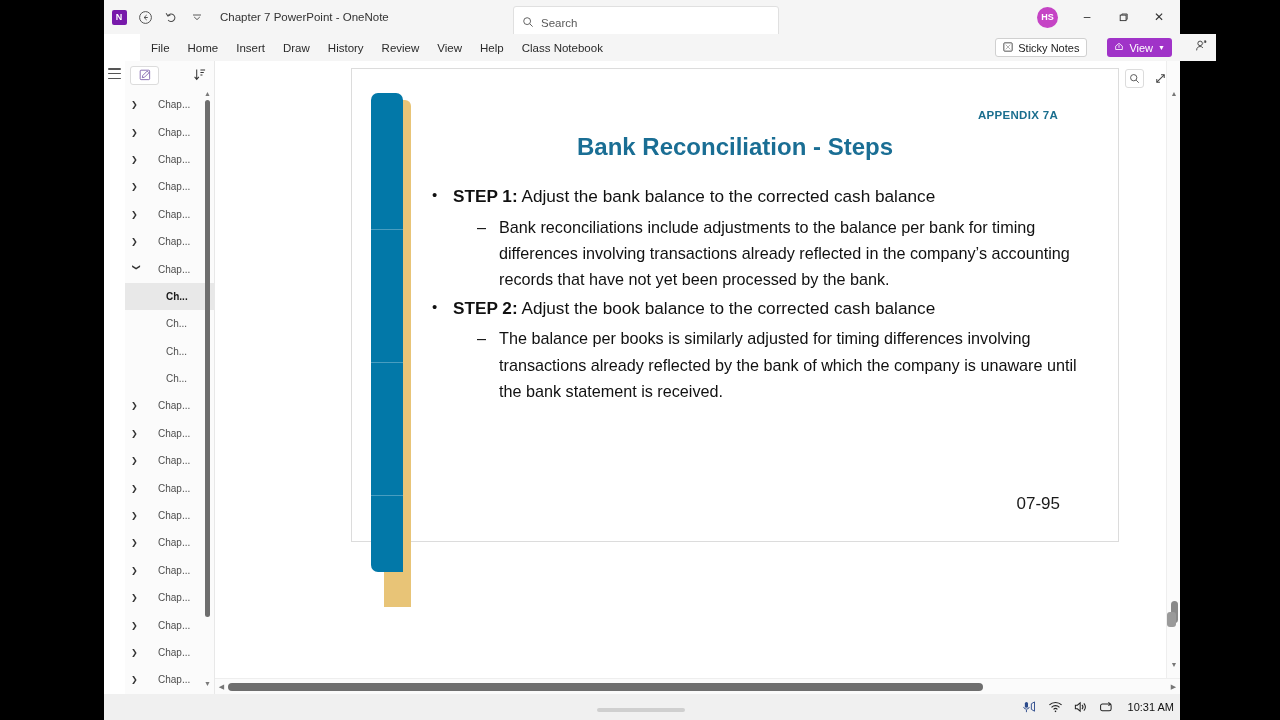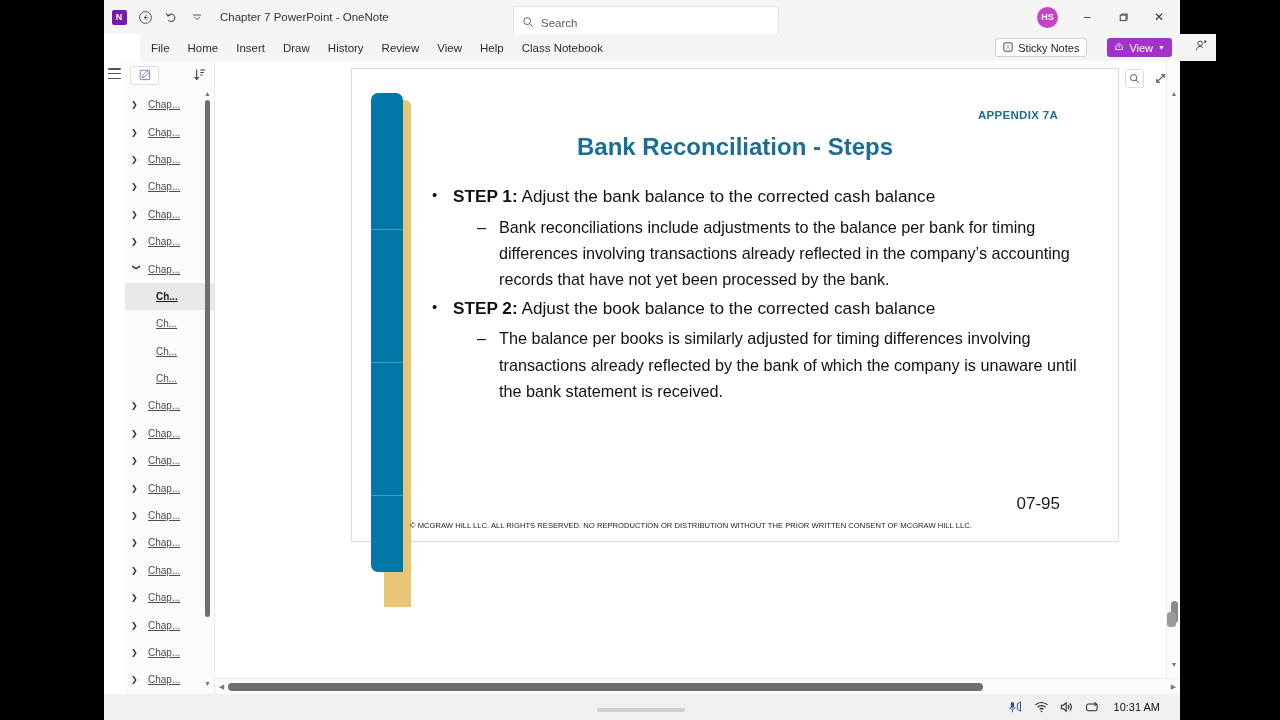--- a/index.html
+++ b/index.html
@@ -104,21 +104,21 @@
     width: 29px; height: 19px; border: 1px solid #dcdcdc; border-radius: 3px;
     background: #fff; display: flex; align-items: center; justify-content: center;
   }
   .sort-btn { width: 16px; height: 18px; display: flex; align-items: center; justify-content: center; }
   .pagelist { flex: 1; overflow: hidden; position: relative; padding-top: 2px; }
   .pageitem {
     height: 27.4px; display: flex; align-items: center; font-size: 10px; color: #4d4d4d;
     padding-left: 6px; white-space: nowrap;
   }
   .pageitem .chev { width: 11px; font-size: 8px; color: #333; display:inline-block; }
-  .pageitem .lbl { margin-left: 6px; text-decoration: underline; }
+  .pageitem .lbl { margin-left: 16px; }
   .pageitem.sub { padding-left: 25px; }
   .pageitem.sub.selected {
     background: #e8e8e8; font-weight: bold; color: #1a1a1a;
   }
   .sb-scroll {
     position: absolute; right: 2px; top: 28px; width: 9px; bottom: 16px;
   }
   .sb-scroll .arrow-up, .sb-scroll .arrow-dn {
     position: absolute; left: 0; width: 9px; height: 9px;
     display: flex; align-items: center; justify-content: center;
@@ -223,21 +223,21 @@
   .hscroll .track { flex: 1; position: relative; height: 16px; }
   .hscroll .h-thumb {
     position: absolute; left: 0px; top: 4px; width: 755px; height: 8px;
     background: #6e6e6e; border-radius: 4px;
   }
 
   
   .taskbar {
     position: absolute; left: 104px; top: 694px; width: 1076px; height: 26px;
     background: #f0f0f0; display: flex; align-items: center; justify-content: flex-end;
-    padding-right: 20px; gap: 11px;
+    padding-right: 6px; gap: 11px;
   }
   .tray-ic { font-size: 11px; color: #222; display: flex; align-items: center; }
   .clock { font-size: 11px; color: #111; margin-left: 3px; }
   .touchbar {
     position: absolute; left: 597px; top: 708px; width: 88px; height: 4px;
     background: #cfcfcf; border-radius: 3px;
   }
   .sidebtn-right {
     position: absolute; left: 1167px; top: 612px; width: 9px; height: 15px;
     background: #9a9a9a; border-radius: 3px;
@@ -504,21 +504,20 @@
                 <span class="bullet">•</span>
                 <span><b>STEP 2:</b><span> Adjust the book balance to the corrected cash balance</span></span>
               </div>
               <div class="blvl2">
                 <span class="dash">–</span>
                 <span><span>The balance per books is similarly adjusted for timing differences involving transactions already reflected by the bank of which the company is unaware until the bank statement is received.</span></span>
               </div>
             </div>
 
           <div class="slide-pagenum">07-95</div>
-          <div class="slide-copy">© MCGRAW HILL LLC. ALL RIGHTS RESERVED. NO REPRODUCTION OR DISTRIBUTION WITHOUT THE PRIOR WRITTEN CONSENT OF MCGRAW HILL LLC.</div>
         </div>
 
         <div class="page2"></div>
 
         <div class="vscroll">
           <div class="v-up">▲</div>
           <div class="v-thumb"></div>
           <div class="v-dn">▼</div>
         </div>
 

